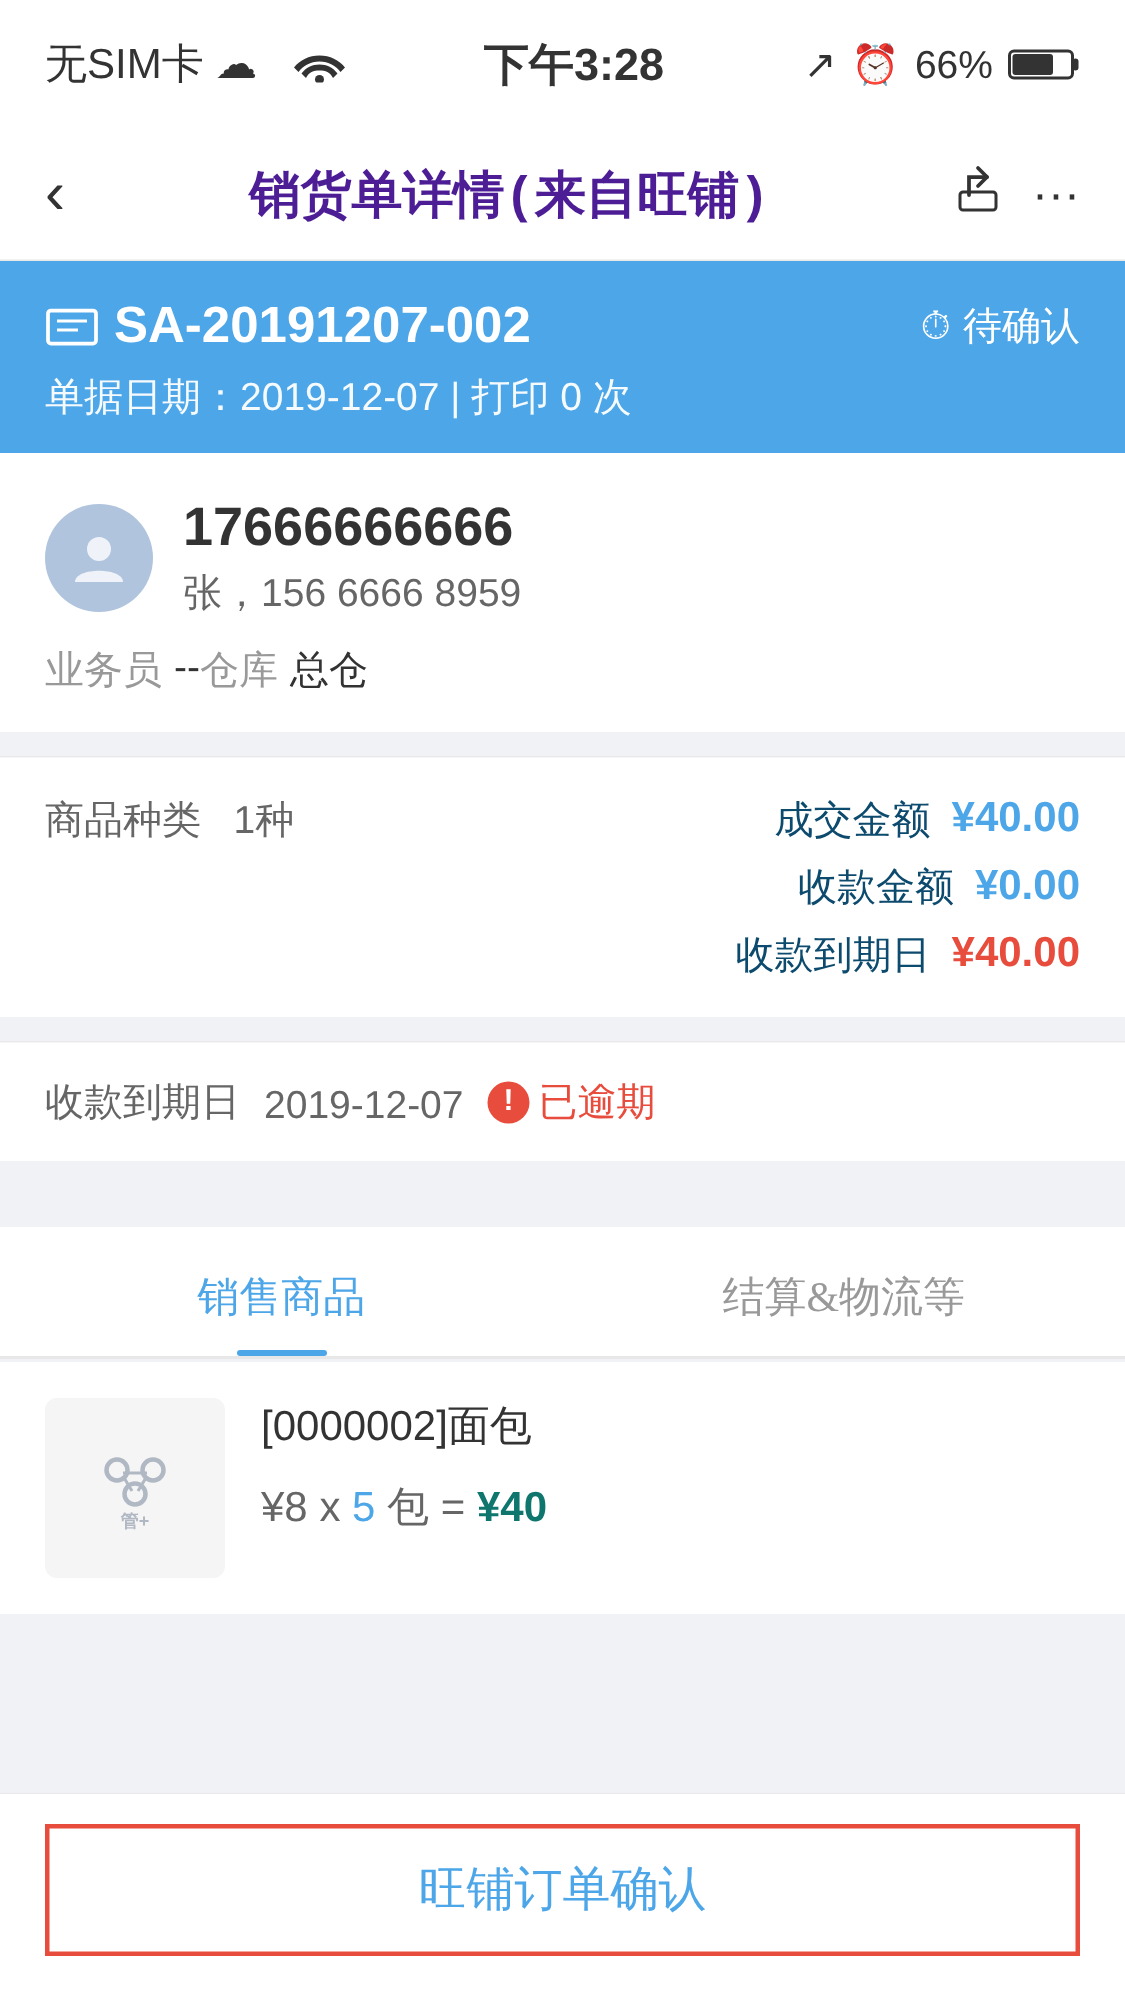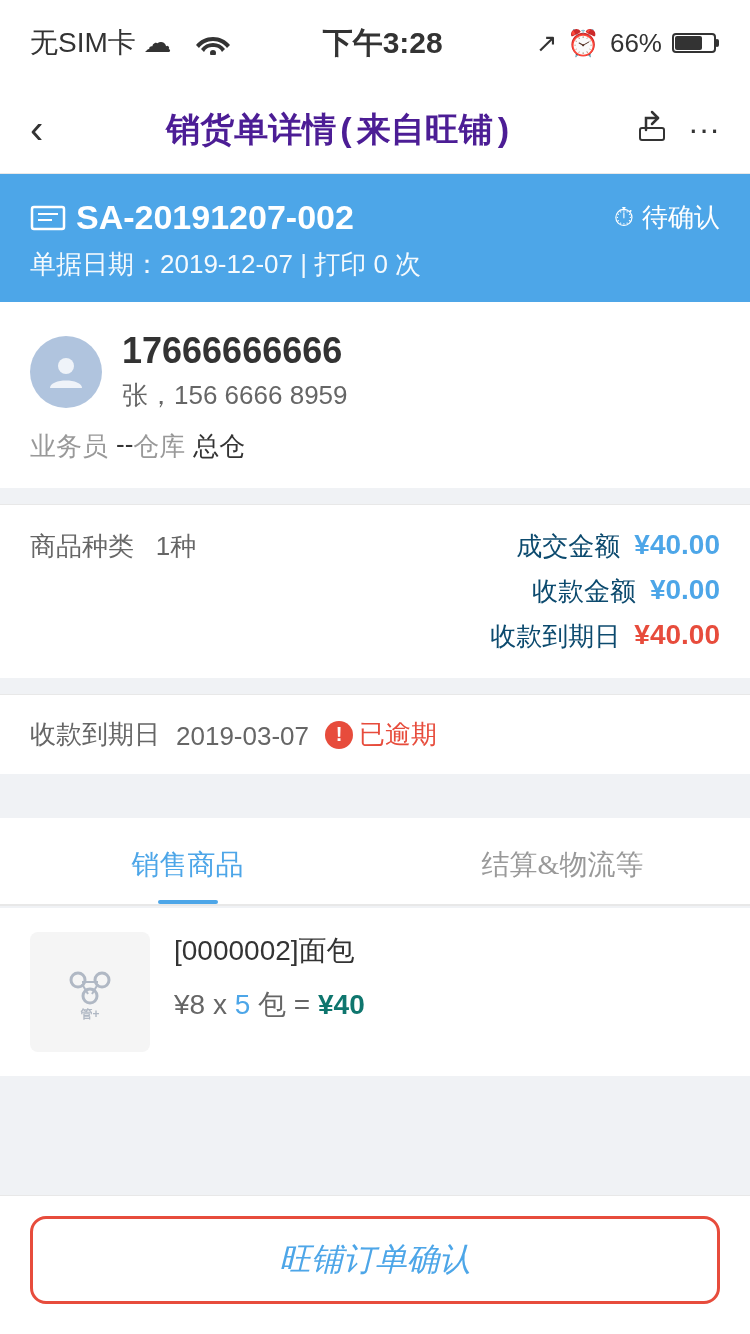--- a/index.html
+++ b/index.html
@@ -302,30 +302,29 @@
       left: 0;
       width: 750px;
       background: #fff;
       padding: 20px 30px 30px;
       border-top: 1px solid #e8e8e8;
     }
     .confirm-btn {
       width: 100%;
       height: 88px;
       border: 3px solid #e74c3c;
-      border-radius: 16px;
+      border-radius: 0;
       background: #fff;
       font-size: 32px;
       color: #4da6e8;
       cursor: pointer;
       display: flex;
       align-items: center;
       justify-content: center;
       font-weight: 500;
-      font-style: italic;
     }
 
     .divider {
       height: 16px;
       background: #f0f2f5;
     }
     .thin-divider {
       height: 1px;
       background: #e8e8e8;
     }
@@ -438,21 +437,21 @@
       <span class="summary-row-label">收款到期日</span>
       <span class="summary-amount-red">¥40.00</span>
     </div>
   </div>
 </div>
 
 <div class="thin-divider"></div>
 
 <div class="due-section">
   <span>收款到期日</span>
-  <span>2019-03-07</span>
+  <span>2019-12-07</span>
   <div class="overdue-badge">
     <div class="overdue-dot">!</div>
     <span class="overdue-text">已逾期</span>
   </div>
 </div>
 
 <div class="divider"></div>
 
 <div class="tabs-section">
   <div class="tabs-row">

